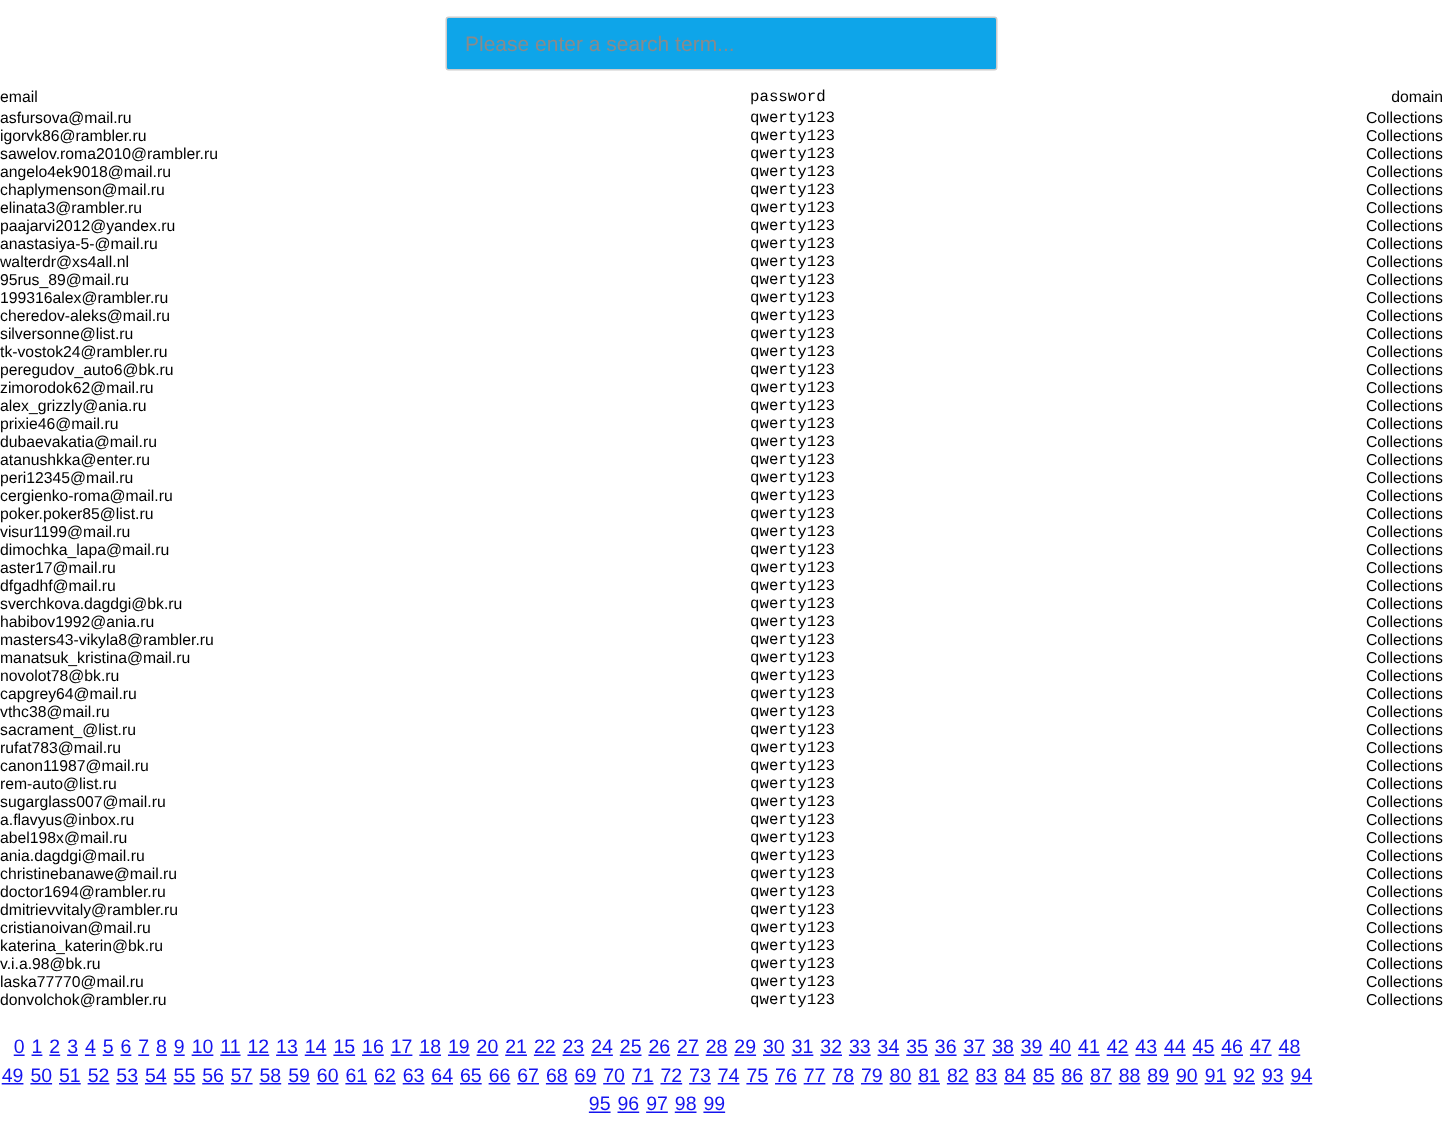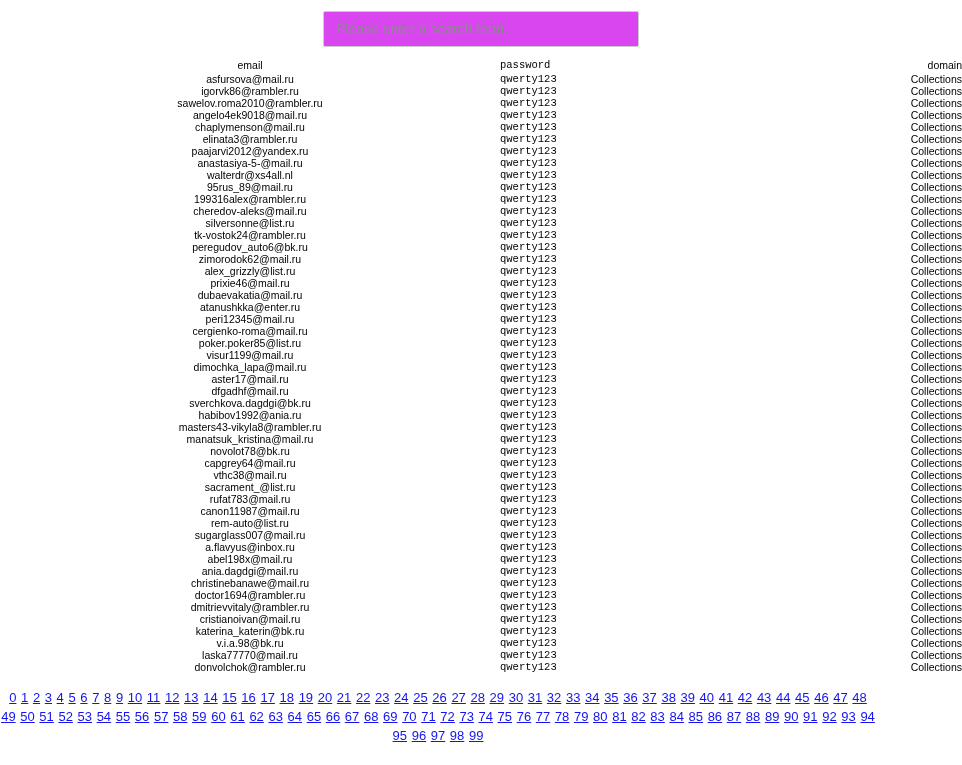--- a/index.html
+++ b/index.html
@@ -16,31 +16,31 @@
     position: relative;
   }
 
   
   #search-area {
     padding-top: 11px;
     display: flex;
     justify-content: center;
   }
   #search-input {
-    width: 316px;
+    width: 368px;
     height: 36px;
     box-sizing: border-box;
     border: 1px solid #cccccc;
     border-radius: 2px;
     padding: 0 12px;
     font-family: "Liberation Sans", sans-serif;
     font-size: 14px;
     color: #333333;
     outline: none;
-    background: #d946ef;
+    background: #0ea5e9;
   }
   #search-input::placeholder {
     color: #8a8a8a;
     font-size: 14px;
   }
 
   
   #results-table {
     margin-top: 12px;
     width: 962px;
@@ -54,21 +54,21 @@
     padding: 0;
     font-weight: normal;
     white-space: nowrap;
     overflow: visible;
   }
   .col-email   { width: 500px; }
   .col-pass    { width: 235px; }
   .col-domain  { width: 227px; }
 
   th.col-email, td.col-email {
-    text-align: center;
+    text-align: left;
     padding-right: 185px;
   }
   th.col-pass, td.col-pass {
     text-align: left;
     padding-left: 2px;
     font-family: Liberation Mono, monospace;
   }
   th.col-domain, td.col-domain {
     text-align: right;
     padding-left: 28px;
@@ -189,21 +189,21 @@
         <td class="col-email">peregudov_auto6@bk.ru</td>
         <td class="col-pass">qwerty123</td>
         <td class="col-domain">Collections</td>
       </tr>
       <tr>
         <td class="col-email">zimorodok62@mail.ru</td>
         <td class="col-pass">qwerty123</td>
         <td class="col-domain">Collections</td>
       </tr>
       <tr>
-        <td class="col-email">alex_grizzly@list.ru</td>
+        <td class="col-email">alex_grizzly@ania.ru</td>
         <td class="col-pass">qwerty123</td>
         <td class="col-domain">Collections</td>
       </tr>
       <tr>
         <td class="col-email">prixie46@mail.ru</td>
         <td class="col-pass">qwerty123</td>
         <td class="col-domain">Collections</td>
       </tr>
       <tr>
         <td class="col-email">dubaevakatia@mail.ru</td>

